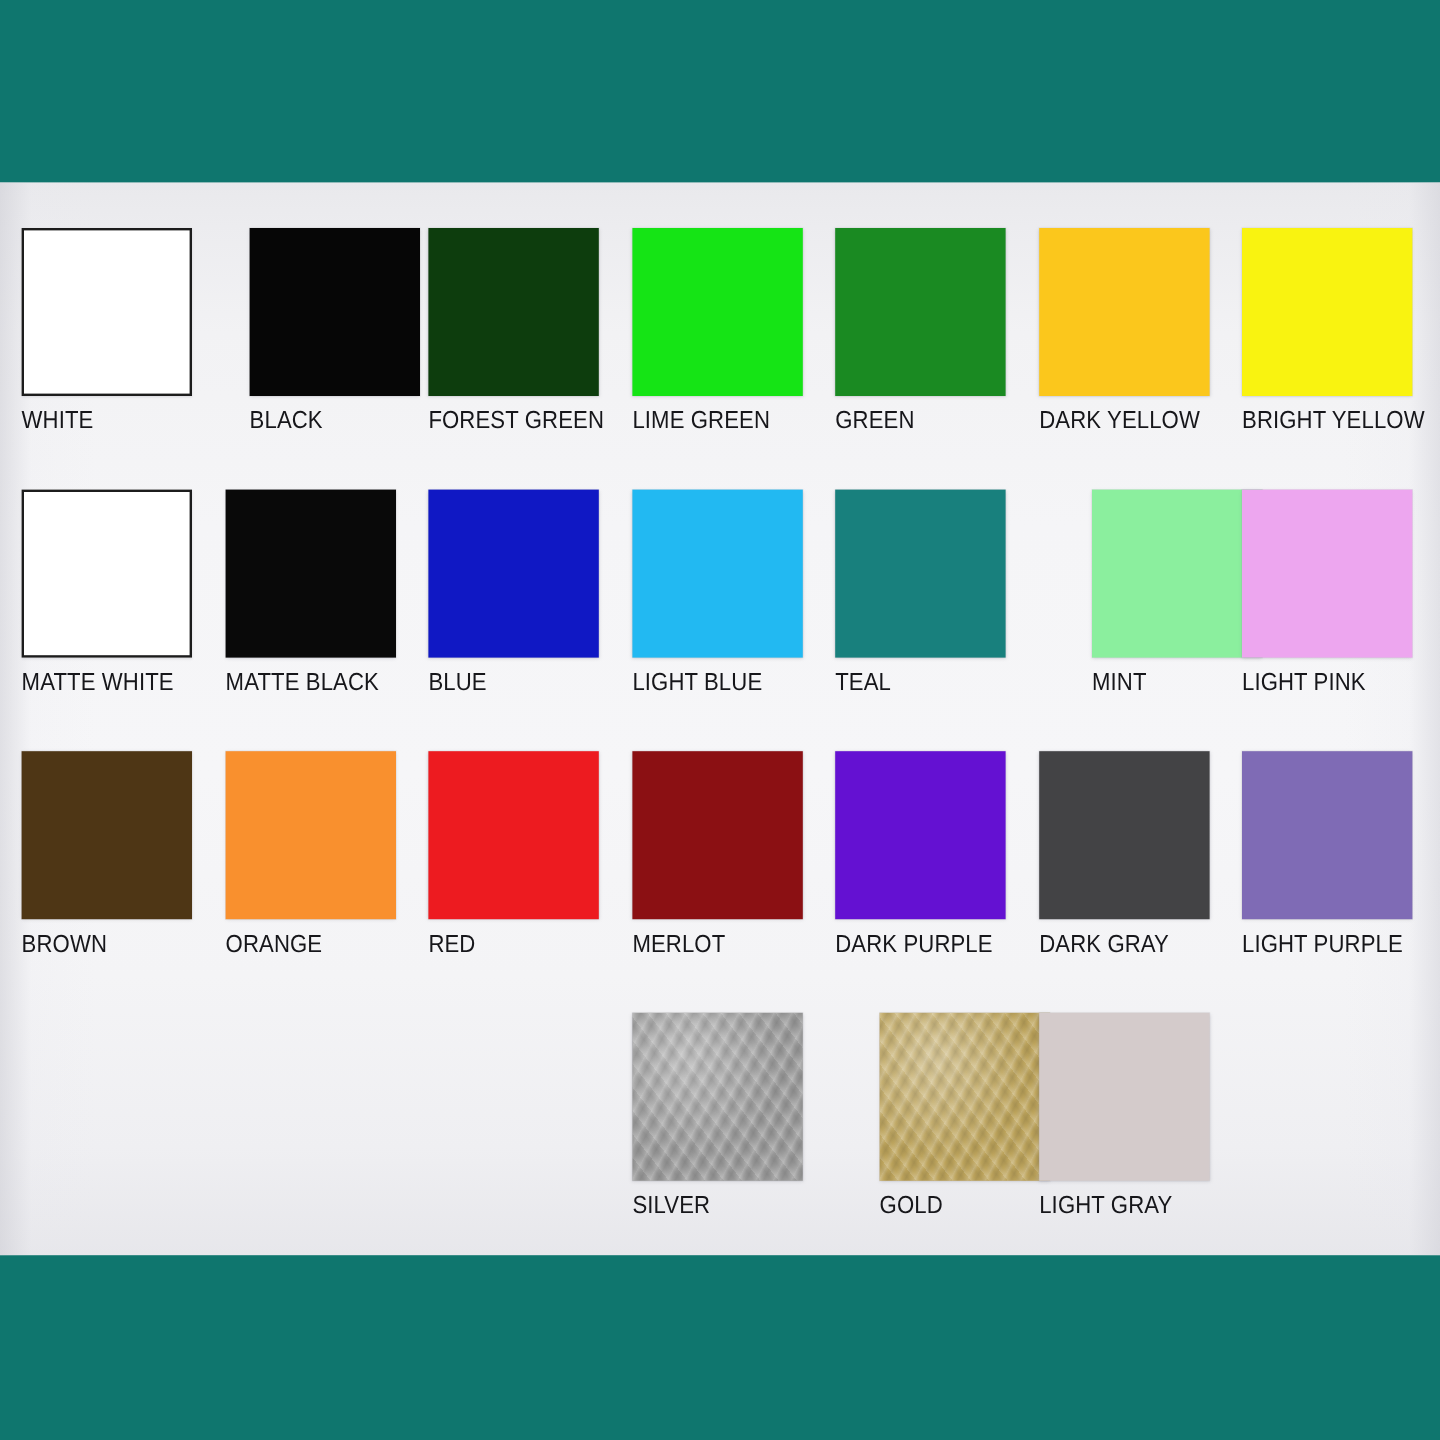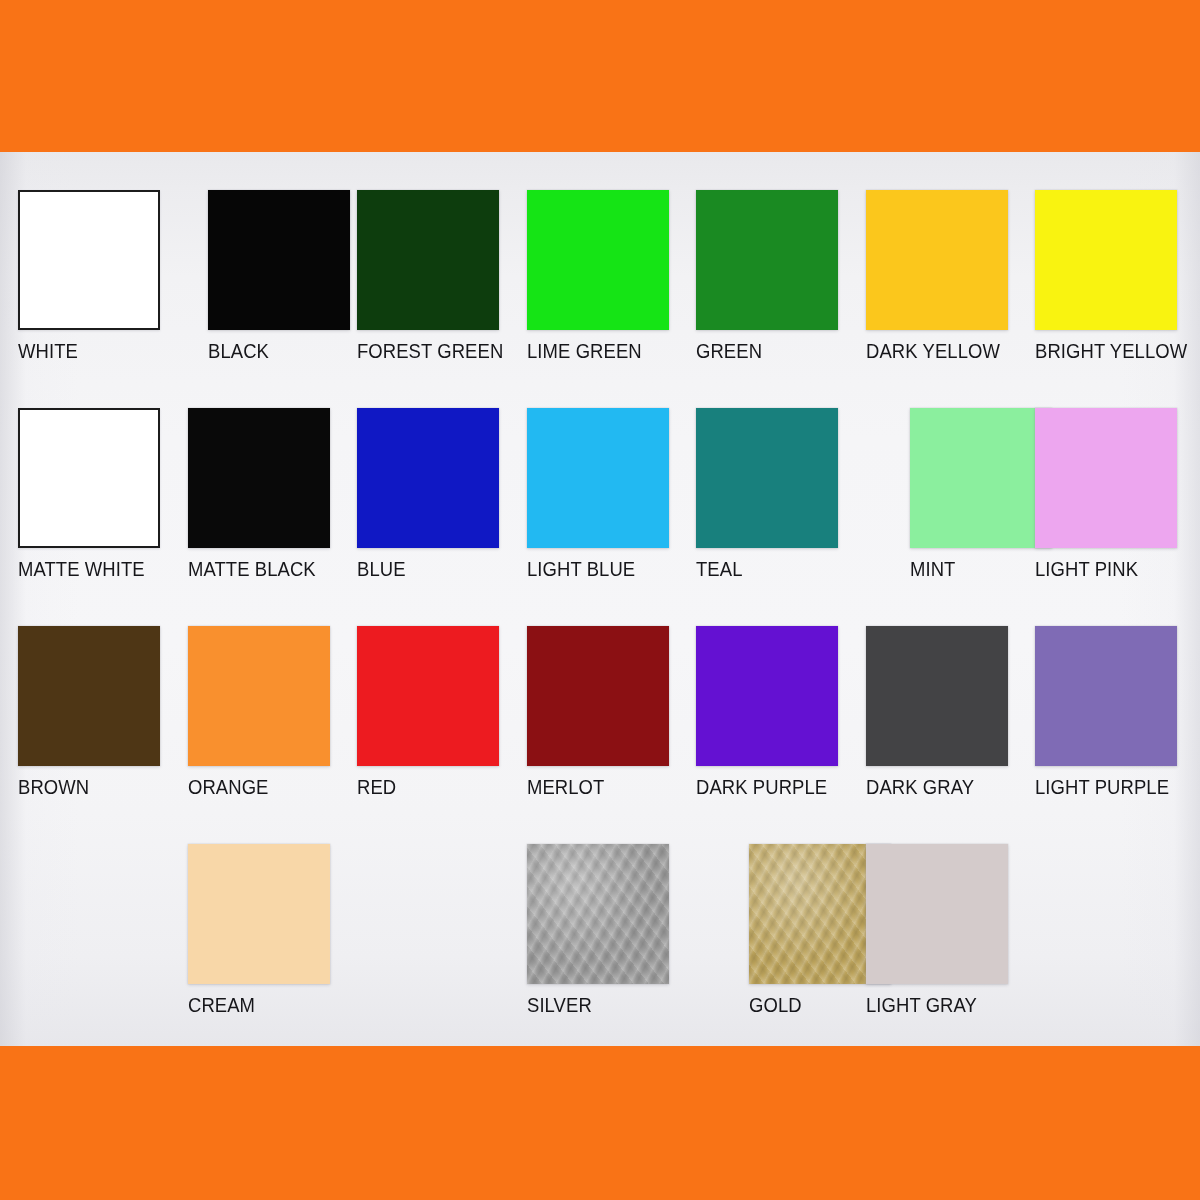--- a/index.html
+++ b/index.html
@@ -11,21 +11,21 @@
     height: 1200px;
     background: #ffffff;
     font-family: "Liberation Sans", sans-serif;
     overflow: hidden;
   }
 
   #stage {
     position: relative;
     width: 1200px;
     height: 1200px;
-    background: #f97316;
+    background: #0f766e;
   }
 
   
   #sheet {
     position: absolute;
     left: 0;
     top: 152px;
     width: 1200px;
     height: 894px;
     background:
@@ -202,29 +202,25 @@
         <div class="swatch-label">DARK PURPLE</div>
       </div>
       <div class="swatch-cell" style="left: 865.5px; top: 626px;">
         <div class="swatch" style="background: rgb(67, 67, 69);"></div>
         <div class="swatch-label">DARK GRAY</div>
       </div>
       <div class="swatch-cell" style="left: 1035px; top: 626px;">
         <div class="swatch" style="background: rgb(127, 107, 181);"></div>
         <div class="swatch-label">LIGHT PURPLE</div>
       </div>
-      <div class="swatch-cell" style="left: 187.5px; top: 844px;">
-        <div class="swatch" style="background: rgb(248, 215, 168);"></div>
-        <div class="swatch-label">CREAM</div>
-      </div>
       <div class="swatch-cell" style="left: 526.5px; top: 844px;">
         <div class="swatch metallic" style="background: rgb(155, 155, 155);"></div>
         <div class="swatch-label">SILVER</div>
       </div>
-      <div class="swatch-cell" style="left: 712px; top: 844px; padding-left: 37px;">
+      <div class="swatch-cell" style="left: 696px; top: 844px; padding-left: 37px;">
         <div class="swatch metallic" style="background: rgb(189, 164, 92);"></div>
         <div class="swatch-label">GOLD</div>
       </div>
       <div class="swatch-cell" style="left: 865.5px; top: 844px;">
         <div class="swatch" style="background: rgb(212, 203, 203);"></div>
         <div class="swatch-label">LIGHT GRAY</div>
       </div>
     </div>
 </div>
 

